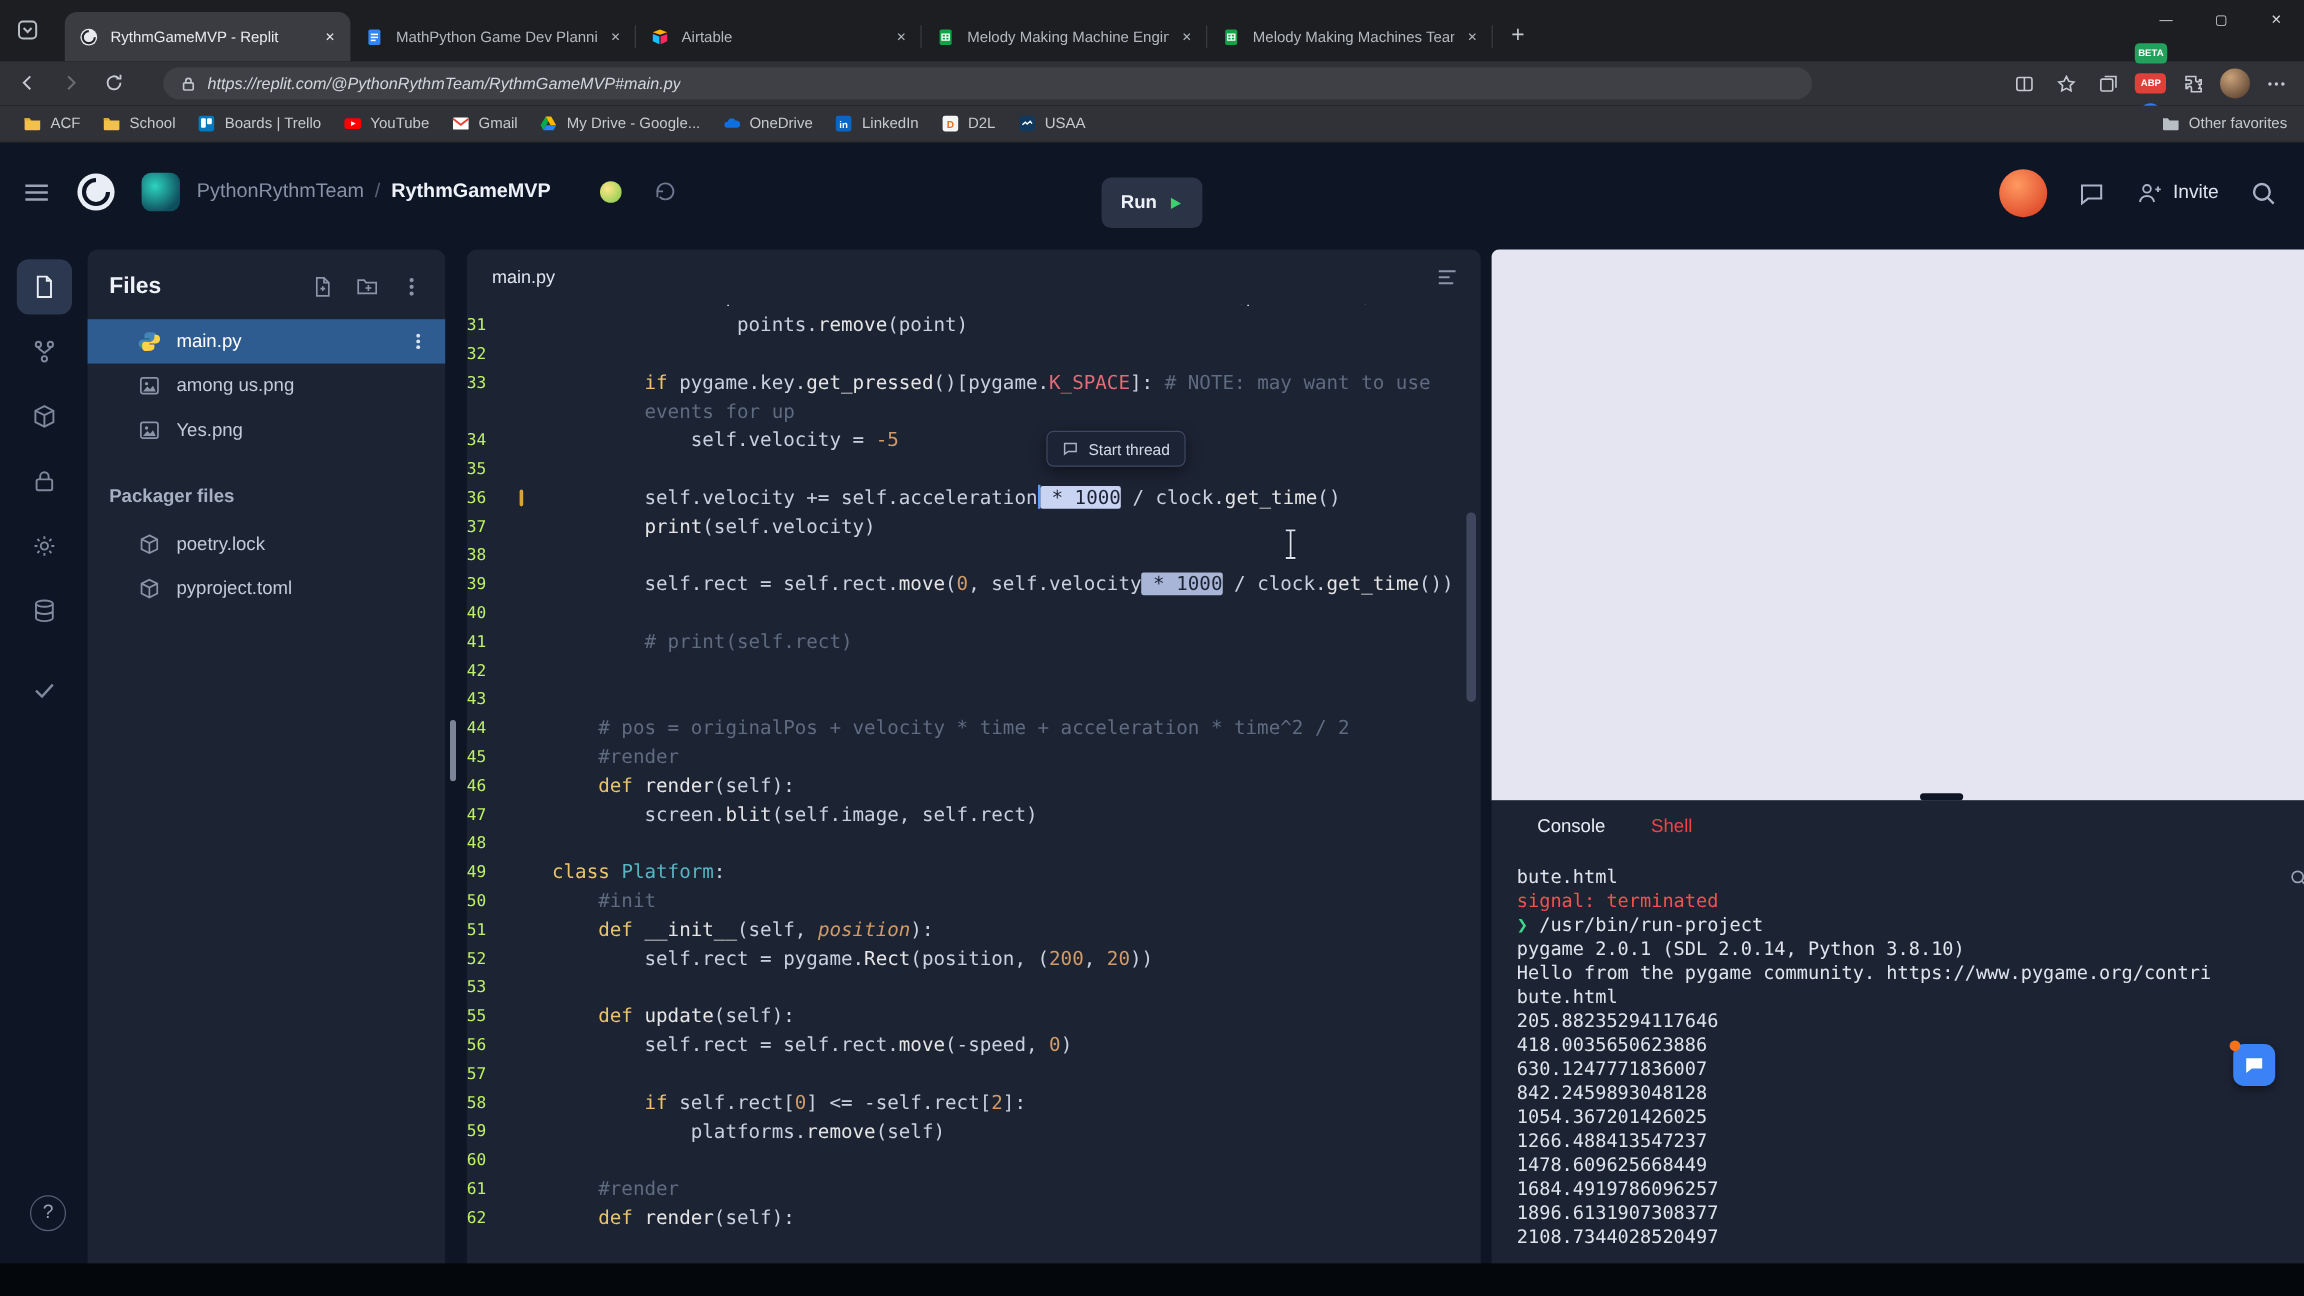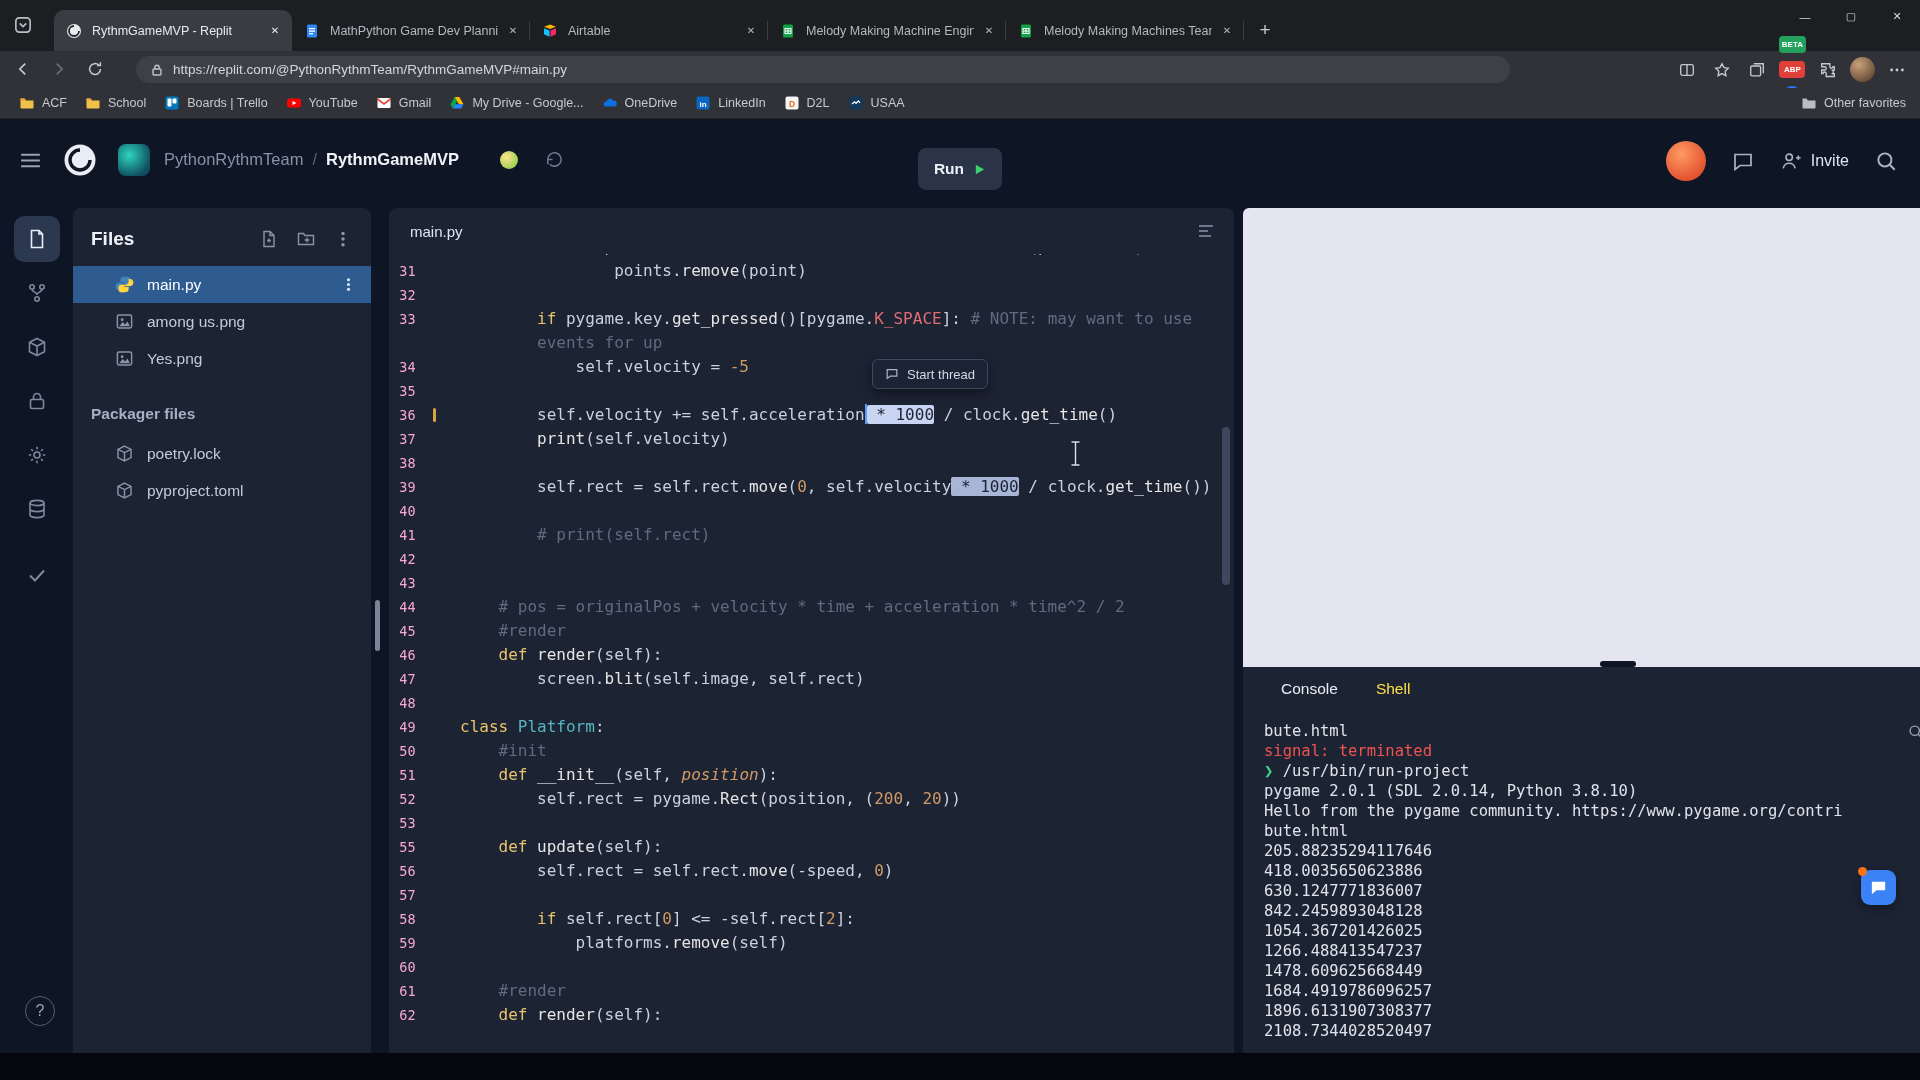--- a/index.html
+++ b/index.html
@@ -22,21 +22,21 @@
   .winbtn{width:46px;height:33px;display:grid;place-items:center;color:#d7d9dd;font-size:11px;}
 
   
   .navbar{position:absolute;top:51px;left:0;right:0;height:37px;background:#303237;}
   .nav-ic{width:26px;height:26px;display:grid;place-items:center;color:#c6c9cf;}
   .nav-ic>span{width:18px;height:18px;display:block;}
   .nav-left{position:absolute;left:10px;top:5px;display:flex;gap:10px;}
   .dim{opacity:.4;}
   .addr{position:absolute;left:136px;right:410px;top:5px;height:27px;background:#3e4046;border-radius:14px;display:flex;align-items:center;padding:0 14px;color:#d3d6db;font-size:13.5px;}
   .addr .lock{width:14px;height:14px;margin-right:9px;color:#c0c4ca;flex:none;}
-  .addr .url{white-space:nowrap;overflow:hidden;}
+  .addr .url{white-space:nowrap;overflow:hidden;font-style:italic;}
   .nav-right{position:absolute;right:10px;top:0;height:37px;display:flex;align-items:center;gap:9px;}
   .ext{height:17px;min-width:26px;border-radius:4px;color:#fff;font-size:8px;font-weight:bold;display:grid;place-items:center;padding:0 3px;box-sizing:border-box;}
   .ext.circle{width:18px;height:18px;min-width:18px;border-radius:50%;font-size:10px;}
   #exts{display:flex;align-items:center;gap:8px;flex-direction:column;}
   .nav-avatar{width:25px;height:25px;border-radius:50%;background:radial-gradient(circle at 35% 30%,#c9a27a,#6b4f3a 75%);}
 
   
   .bookmarksbar{position:absolute;top:88px;left:0;right:0;height:31px;background:#303237;border-bottom:1px solid #232428;display:flex;align-items:center;padding-left:10px;box-sizing:border-box;}
   #bookmarks{display:flex;align-items:center;}
   .bm{display:flex;align-items:center;gap:7px;padding:3px 9px;border-radius:6px;color:#c6c9ce;font-size:12.5px;white-space:nowrap;}
@@ -83,21 +83,21 @@
   .fname{flex:1;white-space:nowrap;overflow:hidden;}
   .kebab{width:17px;height:17px;color:#d9e4f2;flex:none;}
   .psec{padding:28px 18px 12px 18px;font-size:15.5px;font-weight:bold;color:#a6b0c3;}
 
   .editor{position:absolute;left:389px;top:6px;width:845px;bottom:0;background:#1c2333;border-radius:8px 8px 0 0;overflow:hidden;}
   .etabs{height:46px;display:flex;align-items:center;padding:0 21px;color:#dfe6f0;font-size:15px;}
   .efmt{position:absolute;right:18px;top:13px;width:20px;height:20px;color:#8b95a8;}
   .codewrap{position:absolute;top:46px;left:0;right:0;bottom:0;overflow:hidden;}
   #codelines{margin-top:-19px;}
   .crow{position:relative;height:24px;display:flex;align-items:center;}
-  .ln{width:37px;text-align:center;color:#f9a8d4;font:13.5px "DejaVu Sans Mono",monospace;flex:none;}
+  .ln{width:37px;text-align:left;color:#bef264;font:13.5px "DejaVu Sans Mono",monospace;flex:none;}
   .ctext{margin:0 0 0 34px;font:16px/24px "DejaVu Sans Mono",monospace;color:#c9d1de;white-space:pre;}
   .tk-k{color:#eac36d;}
   .tk-f{color:#e5e5e5;margin-top:24px;}
   .tk-c{color:#5f6b80;}
   .tk-num{color:#d19a66;}
   .tk-const{color:#e06c75;}
   .tk-cls{color:#56b6c2;}
   .tk-par{color:#d19a66;font-style:italic;}
   .tk-sel{background:#c9d3f2;color:#1c2333;border-radius:2px;}
   .tk-mt{background:#a9b5d6;color:#1c2333;border-radius:2px;}
@@ -108,21 +108,21 @@
   .startthread{position:absolute;left:483px;top:151px;height:28px;display:flex;align-items:center;gap:8px;padding:0 12px;background:#1b2334;border:1px solid #3e4860;border-radius:6px;color:#d3dae6;font-size:13px;box-shadow:0 4px 12px rgba(0,0,0,.45);}
   .startthread .tico{width:14px;height:14px;color:#aab3c5;}
   .ibeam{position:absolute;left:680px;top:232px;width:13px;height:27px;opacity:.95;}
   .fdivider{position:absolute;left:375px;top:398px;width:5px;height:51px;background:#97a1b4;opacity:.8;border-radius:3px;}
 
   .rightpane{position:absolute;left:1243px;top:6px;width:750px;bottom:0;}
   .preview{position:absolute;top:0;left:0;right:0;height:459px;background:#e4e5f1;border-radius:6px 6px 0 0;}
   .phandle{position:absolute;left:50%;top:453px;transform:translateX(-50%);width:36px;height:6px;background:#0e1525;border-radius:3px;}
   .consolep{position:absolute;top:459px;left:0;right:0;bottom:0;background:#1c2333;}
   .ctabs{height:44px;display:flex;align-items:center;padding-left:38px;gap:38px;font-size:15.5px;}
-  .ctab{color:#fde047;}
+  .ctab{color:#ef4444;}
   .ctab.active{color:#e8edf4;}
   .cout{position:absolute;top:44px;left:0;right:0;bottom:0;padding:10px 0 0 21px;font:15.5px/20px "DejaVu Sans Mono",monospace;color:#dfe4ec;overflow:hidden;}
   .cline{white-space:pre;}
   .err{color:#ef5350;}
   .prompt{color:#3dd68c;}
   .ctools{position:absolute;top:56px;right:36px;display:flex;gap:16px;color:#9aa3b5;}
   .ctools>span{width:17px;height:17px;display:block;}
   .cscroll{position:absolute;right:4px;top:52px;width:7px;height:38px;background:#dfe4ec;border-radius:4px;opacity:.95;}
 
   .chatbubble{position:absolute;left:1861px;top:870px;width:35px;height:35px;border-radius:9px;background:#3b82f6;display:grid;place-items:center;box-shadow:0 3px 8px rgba(0,0,0,.4);}

